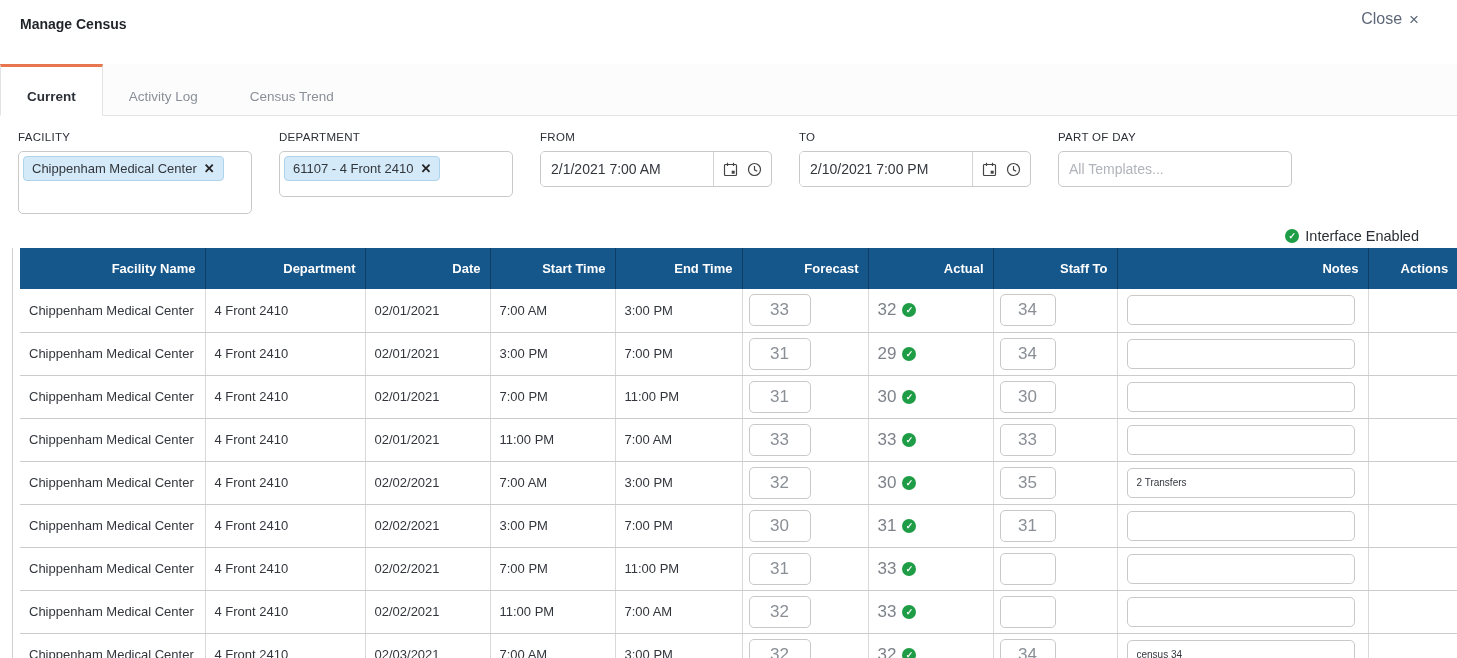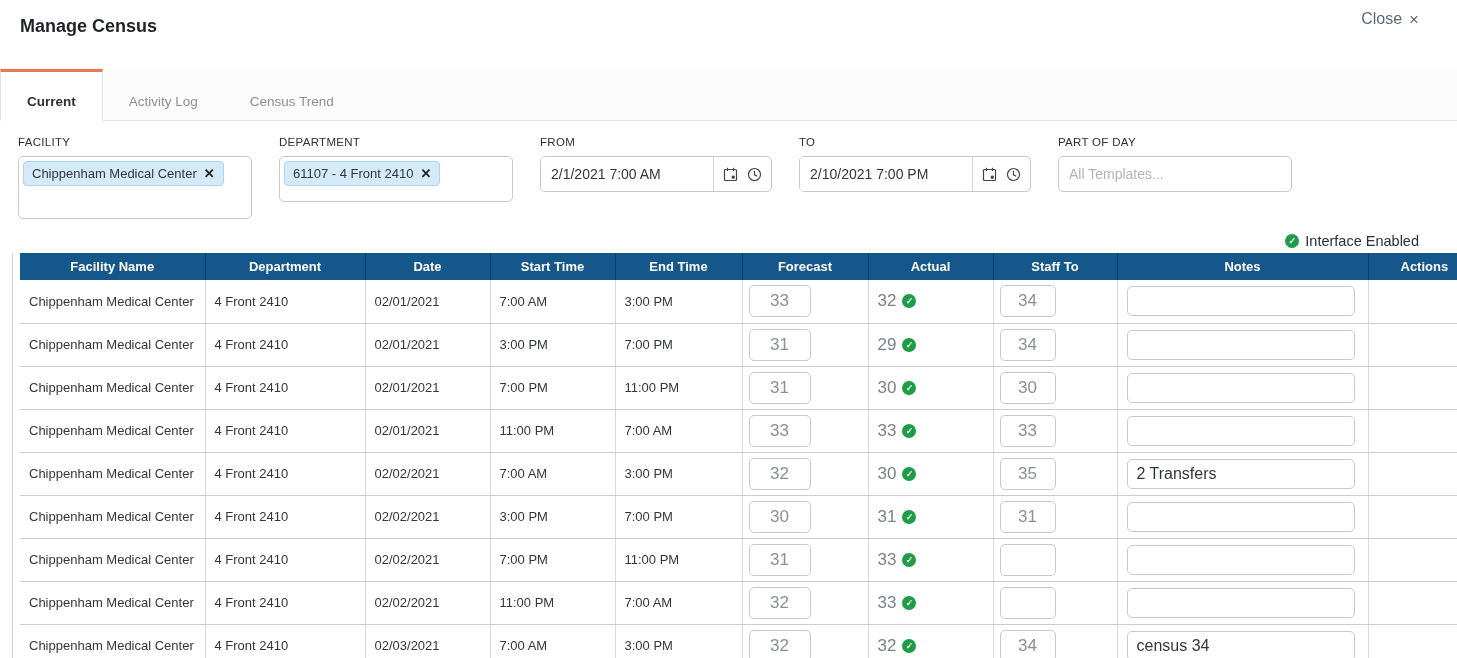--- a/index.html
+++ b/index.html
@@ -1,21 +1,21 @@
 <!DOCTYPE html>
 <html><head>
 <meta charset="utf-8">
 <style>
   * { box-sizing: border-box; margin: 0; padding: 0; }
   html,body { width:1457px; height:658px; overflow:hidden; background:#fff;
     font-family:"Liberation Sans", sans-serif; color:#333; }
 
   
   .modal-header { position:relative; padding:16px 20px 10px 20px; }
-  .modal-title { font-size:18px; font-weight:700; color:#1f2328; }
+  .modal-title { font-size:14px; font-weight:700; color:#1f2328; }
   .close-link { position:absolute; top:10px; right:38px; font-size:16px;
     color:#5d6778; cursor:pointer; display:flex; align-items:center; gap:7px; }
   .close-x { font-size:17px; line-height:1; }
 
   
   .tabbar { display:flex; align-items:flex-end; border-bottom:1px solid #e3e3e3;
     margin-top:22px; background:#fcfcfc; }
   .tab { padding:22px 26px 11px 26px; font-size:13.5px; color:#8a8f98;
     cursor:pointer; border-top:3px solid transparent; }
   .tab.active { background:#fff; color:#2b2f36; font-weight:700;
@@ -55,34 +55,34 @@
     gap:6px; padding:14px 38px 4px 0; font-size:14.5px; color:#2b2f36; }
 
   .check-circle { display:inline-flex; align-items:center; justify-content:center;
     width:14px; height:14px; border-radius:50%; background:#1f9d46; color:#fff;
     font-size:9px; font-weight:700; flex:0 0 auto; }
 
   
   .table-wrap { margin-left:12px; border-left:1px solid #cfcfcf; padding-left:7px; }
   table { border-collapse:collapse; table-layout:fixed; width:1437px; }
   thead th { background:#15568b; color:#fff; font-size:13px; font-weight:700;
-    text-align:center; padding:6px 9px; border-right:1px solid #0e3e66; height:27px; }
+    text-align:right; padding:6px 9px; border-right:1px solid #0e3e66; height:41px; }
   thead th:last-child { border-right:0;padding-left:32px; }
   tbody td { border-bottom:1px solid #cccccc; border-right:1px solid #d9d9d9;
     height:43px; padding:0 9px; font-size:13px; color:#33373d; background:#fff; }
   tbody td:last-child { border-right:0; }
   td.num-cell { padding-left:6px; }
   .cell-input { width:62px; height:32px; border:1px solid #c9c9c9; border-radius:5px;
     text-align:center; font-size:17px; color:#8a8f96; outline:none;
     font-family:"Liberation Sans", sans-serif; }
   .staff-input { width:56px; }
   .actual-wrap { display:flex; align-items:center; gap:6px; padding-left:9px; }
   .actual-val { font-size:17px; color:#7d828a; }
   .notes-input { width:228px; height:30px; border:1px solid #c9c9c9; border-radius:5px;
-    padding:0 9px; font-size:16px; color:#33373d; outline:none;
+    padding:0 9px; font-size:10px; color:#33373d; outline:none;
     font-family:"Liberation Sans", sans-serif; }
 
   svg { display:block; }
 </style>
 </head>
 <body>
 
 <div class="modal-header">
   <div class="modal-title">Manage Census</div>
   <div class="close-link">

